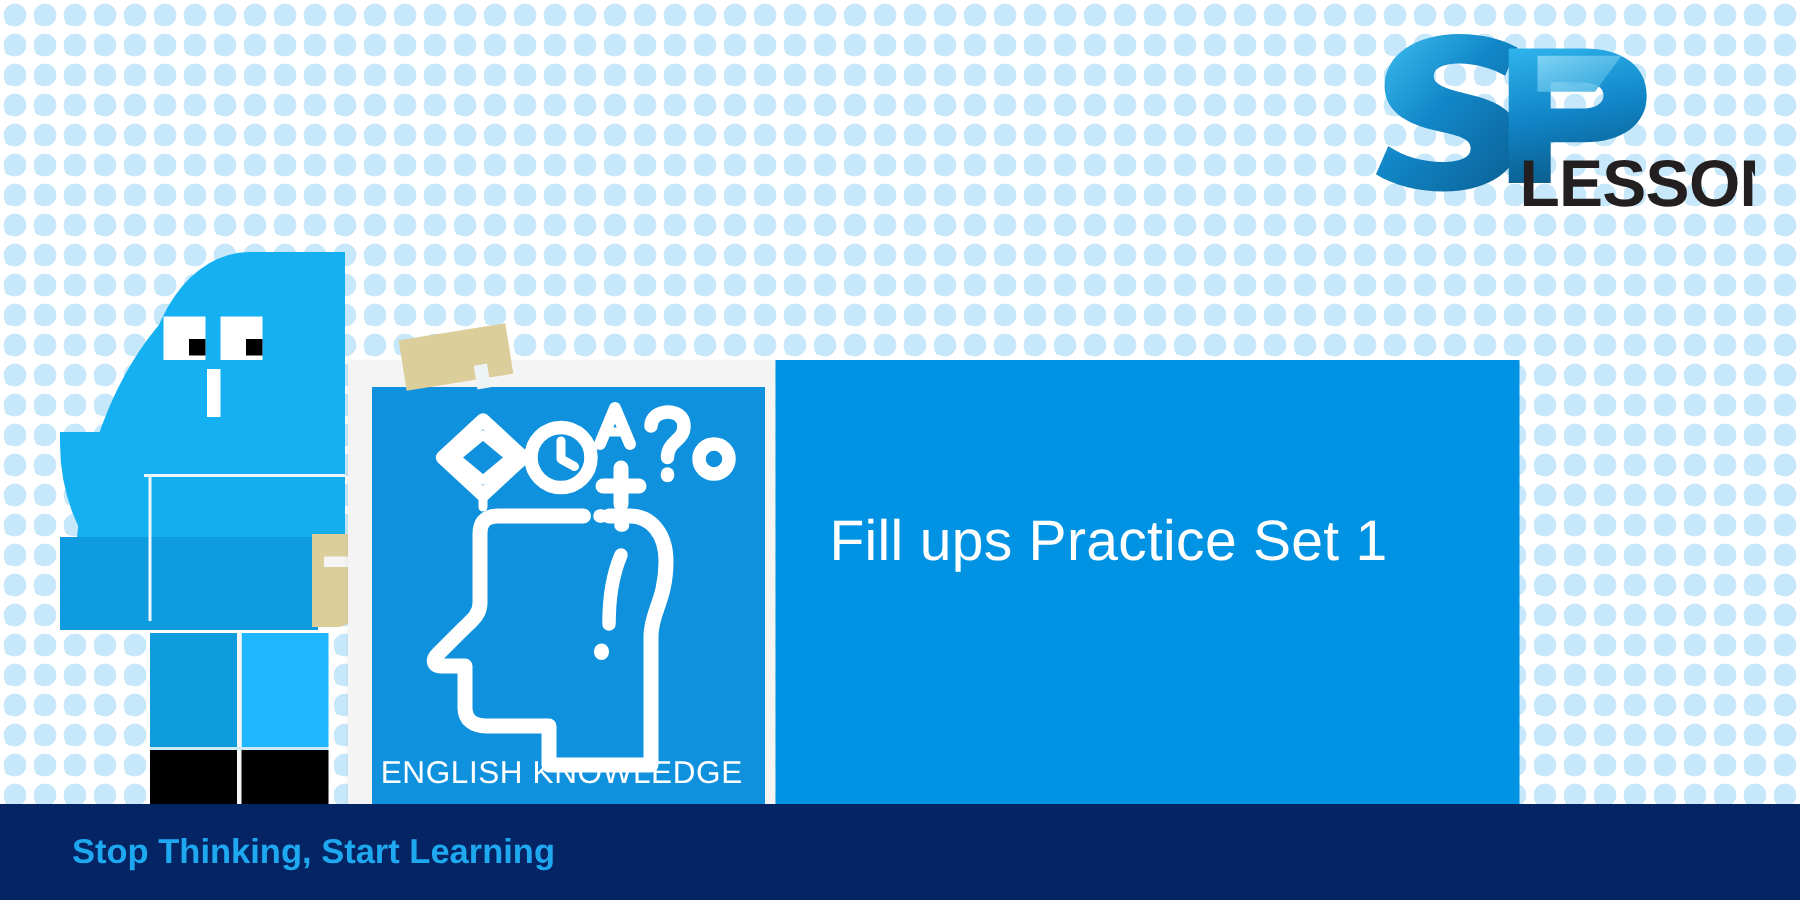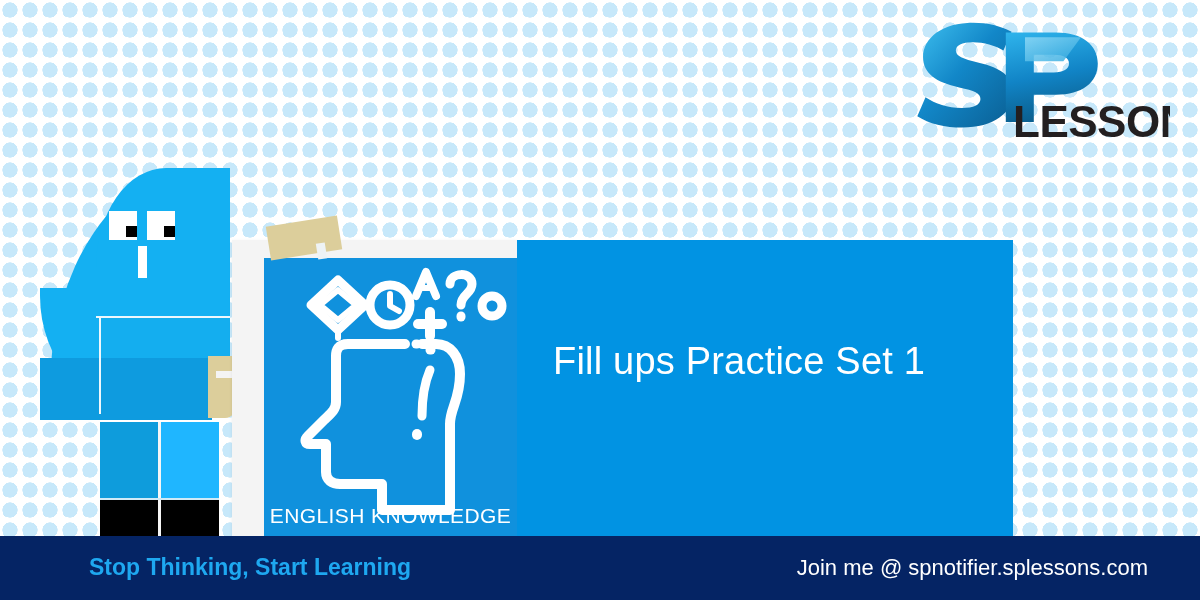--- a/index.html
+++ b/index.html
@@ -72,21 +72,21 @@
   .m-shoe-r{      left:121px; top:332px; width:58px; height:40px; background:#000000; }
   .m-shoe-gapline{left:60px;  top:330px; width:119px; height:2px; background:#cfeaf7; }
 
   
   #photo-card{
     position:absolute; left:232px; top:240px; width:285px; height:300px;
     background:#f4f4f4;
     box-shadow:0 1px 3px rgba(0,0,0,0.08);
   }
   #photo-inner{
-    position:absolute; left:32px; top:18px; width:262px; height:282px;
+    position:absolute; left:16px; top:18px; width:262px; height:282px;
     background:#1091DD;
     overflow:hidden;
   }
   #photo-inner svg{position:absolute;left:0;top:0;}
   #photo-label{
     position:absolute; left:0; bottom:12px; width:253px;
     text-align:center; color:#ffffff;
     font-size:21px; letter-spacing:0.4px; font-weight:400;
     font-family:"Liberation Sans", sans-serif;
   }
@@ -117,21 +117,20 @@
 
   
   #bottom-bar{
     position:absolute; left:0; top:536px; width:1200px; height:64px;
     background:#052464;
   }
   #tagline{
     position:absolute; left:48px; top:18px;
     color:#1EA8F0; font-size:23px; font-weight:bold;
     font-family:"Liberation Sans", sans-serif;
-    margin-left:41px;
   }
   #join-text{
     position:absolute; right:52px; top:19px;
     color:#ffffff; font-size:22px; font-weight:400;
     font-family:"Liberation Sans", sans-serif;
   }
 </style>
 </head>
 <body>
 
@@ -273,16 +272,15 @@
 
   <div id="tape"></div>
   <div id="tape-notch"></div>
 
   <div id="title-panel">
     <div id="title-text">Fill ups Practice Set 1</div>
   </div>
 
   <div id="bottom-bar">
     <div id="tagline">Stop Thinking, Start Learning</div>
-    <div id="join-text">Join me @ spnotifier.splessons.com</div>
   </div>
 
 </div>
 
 </body></html>

